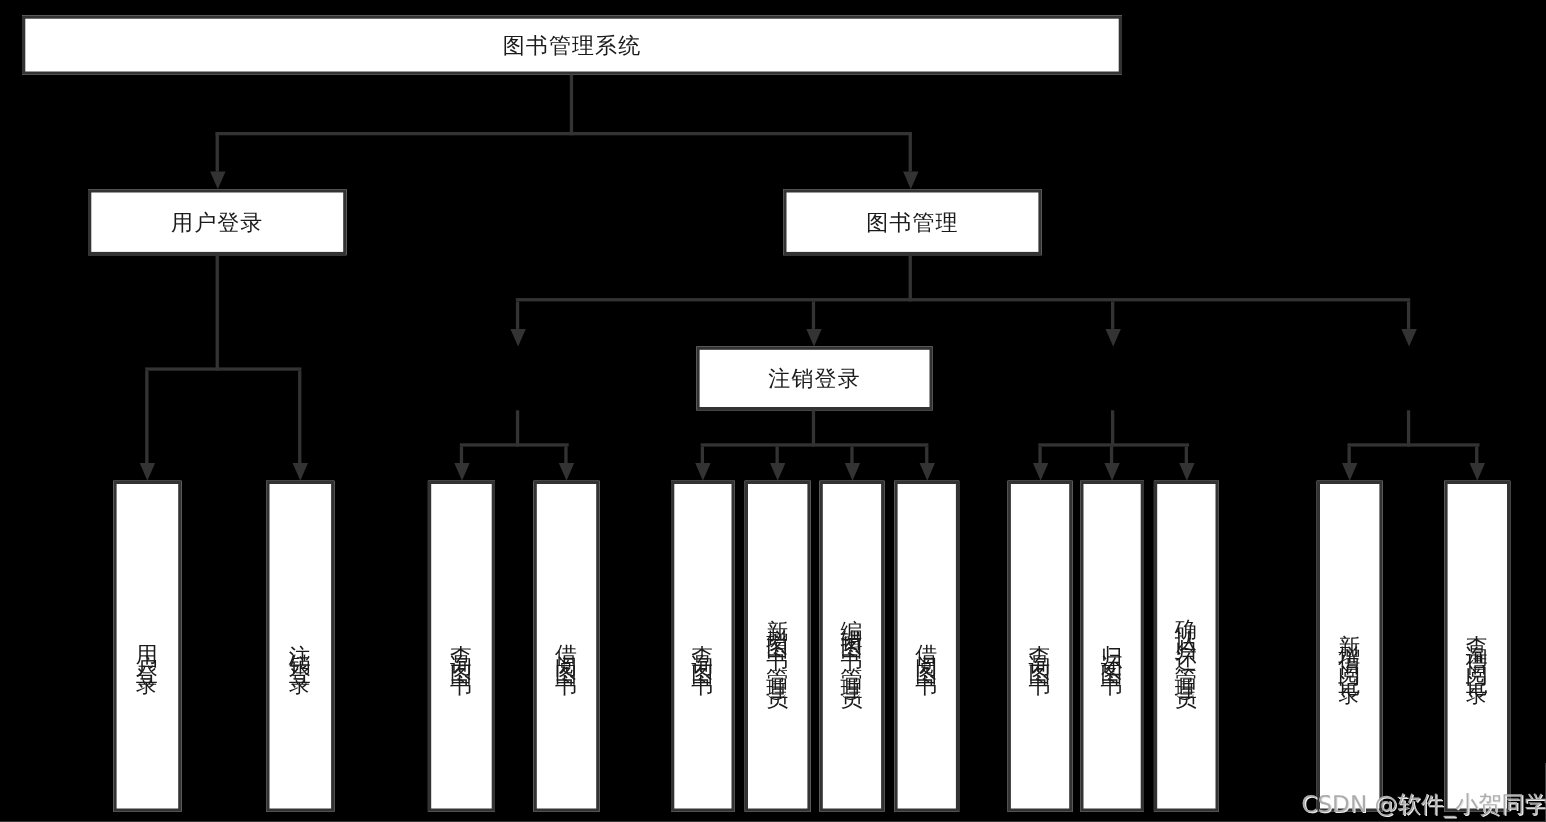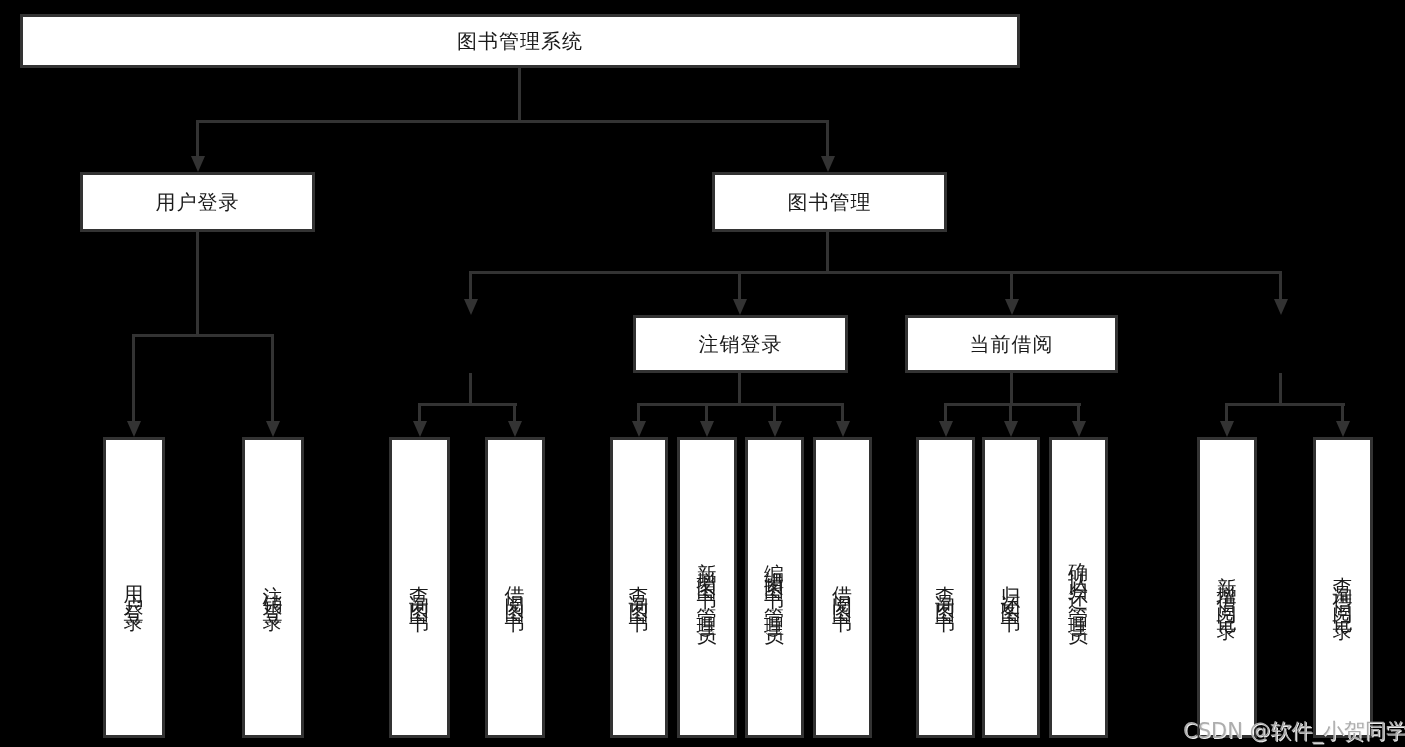--- a/index.html
+++ b/index.html
@@ -76,21 +76,20 @@
   <div class="arrow" style="left:271px;top:337px;height:84px"></div>
 
   <div class="v-line" style="left:826px;top:232px;height:42px"></div>
   <div class="h-line" style="left:469px;top:271px;width:813px"></div>
   <div class="arrow" style="left:469px;top:274px;height:25px"></div>
   <div class="arrow" style="left:738px;top:274px;height:25px"></div>
   <div class="arrow" style="left:1010px;top:274px;height:25px"></div>
   <div class="arrow" style="left:1279px;top:274px;height:25px"></div>
 
   <div class="node" style="left:633px;top:315px;width:215px;height:58px">注销登录</div>
-  <div class="node" style="left:905px;top:315px;width:213px;height:58px">当前借阅</div>
 
   <div class="v-line" style="left:469px;top:373px;height:33px"></div>
   <div class="h-line" style="left:418px;top:403px;width:99px"></div>
   <div class="arrow" style="left:418px;top:406px;height:15px"></div>
   <div class="arrow" style="left:513px;top:406px;height:15px"></div>
 
   <div class="v-line" style="left:738px;top:373px;height:33px"></div>
   <div class="h-line" style="left:637px;top:403px;width:207px"></div>
   <div class="arrow" style="left:637px;top:406px;height:15px"></div>
   <div class="arrow" style="left:705px;top:406px;height:15px"></div>

